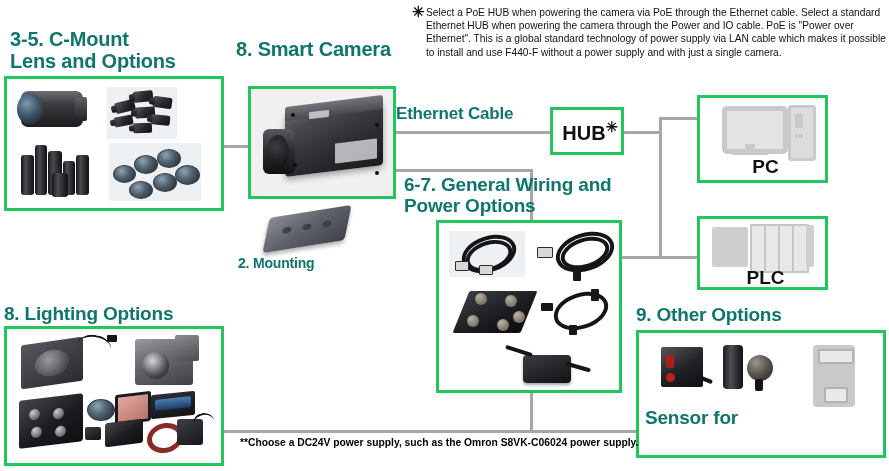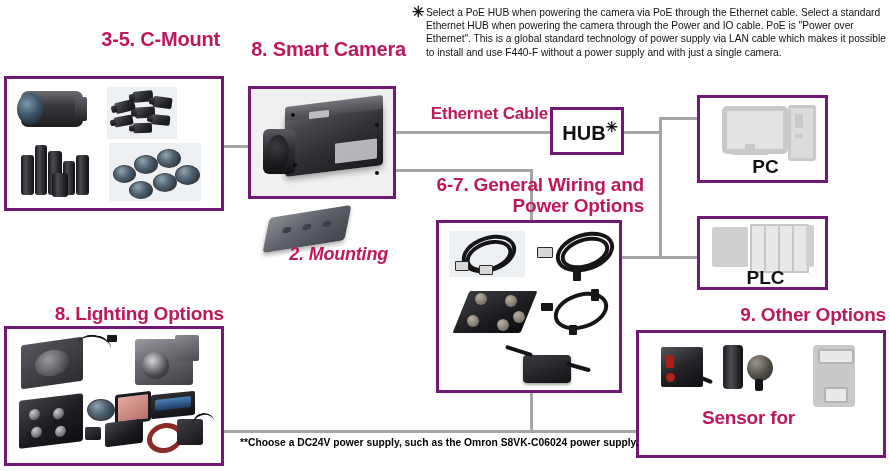--- a/index.html
+++ b/index.html
@@ -7,29 +7,29 @@
     width:889px;height:471px;position:relative;overflow:hidden;
     font-family:"Liberation Sans", sans-serif;
     color:#111111;
     -webkit-font-smoothing:antialiased;
   }
   .abs{position:absolute;}
 
   
   .box{
     position:absolute;
-    border:3px solid #701a75;
+    border:3px solid #22c55e;
     background:#ffffff;
     box-sizing:border-box;
   }
   .hdr{
     position:absolute;
     font-weight:bold;
-    color:#be185d;
-    text-align:right;
+    color:#0f766e;
+    text-align:left;
     line-height:1.12;
     letter-spacing:-0.2px;
   }
   .conn{position:absolute;background:#a6a6a6;}
   .conn.h{height:3px;}
   .conn.v{width:3px;}
 
   
   .note{
     position:absolute;
@@ -226,20 +226,21 @@
 <div class="conn v" style="left:530px;top:391px;height:41px;"></div>
 <div class="conn h" style="left:222px;top:430px;width:416px;"></div>
 
 <div class="note" style="left:412px;top:6px;width:474px;">
   <span class="star">✳</span>
   <span class="body">Select a PoE HUB when powering the camera via PoE through the Ethernet cable. Select a standard Ethernet HUB when powering the camera through the Power and IO cable. PoE is "Power over Ethernet". This is a global standard technology of power supply via LAN cable which makes it possible to install and use F440-F without a power supply and with just a single camera.</span>
 </div>
 
 <div class="hdr" style="left:10px;top:28px;width:210px;font-size:20px;">
   <div>3-5. C-Mount</div>
+  <div>Lens and Options</div>
 </div>
 <div class="box" style="left:4px;top:76px;width:220px;height:135px;">
 
   <div class="lensbig" style="left:14px;top:12px;width:62px;height:36px;"></div>
   <div class="lensring" style="left:10px;top:14px;width:26px;height:32px;"></div>
   <div class="abs" style="left:68px;top:18px;width:12px;height:24px;background:linear-gradient(180deg,#5e5e64,#232327);border-radius:2px;"></div>
 
   <div class="tile" style="left:100px;top:8px;width:70px;height:52px;">
     <div class="smallcam" style="left:8px;top:14px;width:20px;height:11px;transform:rotate(-14deg);"></div>
     <div class="smallcam" style="left:26px;top:4px;width:20px;height:11px;transform:rotate(-6deg);"></div>
@@ -282,21 +283,21 @@
   <div class="screw" style="left:124px;top:34px;"></div>
   <div class="screw" style="left:42px;top:74px;"></div>
   <div class="screw" style="left:124px;top:82px;"></div>
 </div>
 
 <div class="plate" style="left:266px;top:212px;width:82px;height:34px;">
   <div class="hole" style="left:16px;top:12px;"></div>
   <div class="hole" style="left:36px;top:12px;"></div>
   <div class="hole" style="left:56px;top:12px;"></div>
 </div>
-<div class="hdr" style="left:238px;top:244px;width:150px;font-size:18px;font-style:italic;">
+<div class="hdr" style="left:238px;top:256px;width:150px;font-size:14px;">
   <div>2. Mounting</div>
 </div>
 
 <div class="hdr" style="left:396px;top:104px;width:152px;font-size:17px;">Ethernet Cable</div>
 
 <div class="box" style="left:550px;top:107px;width:74px;height:48px;">
   <div class="abs" style="left:0;top:9px;width:74px;text-align:center;font-size:20px;font-weight:bold;">
     <span>HUB</span><span class="sup">✳</span>
   </div>
 </div>

